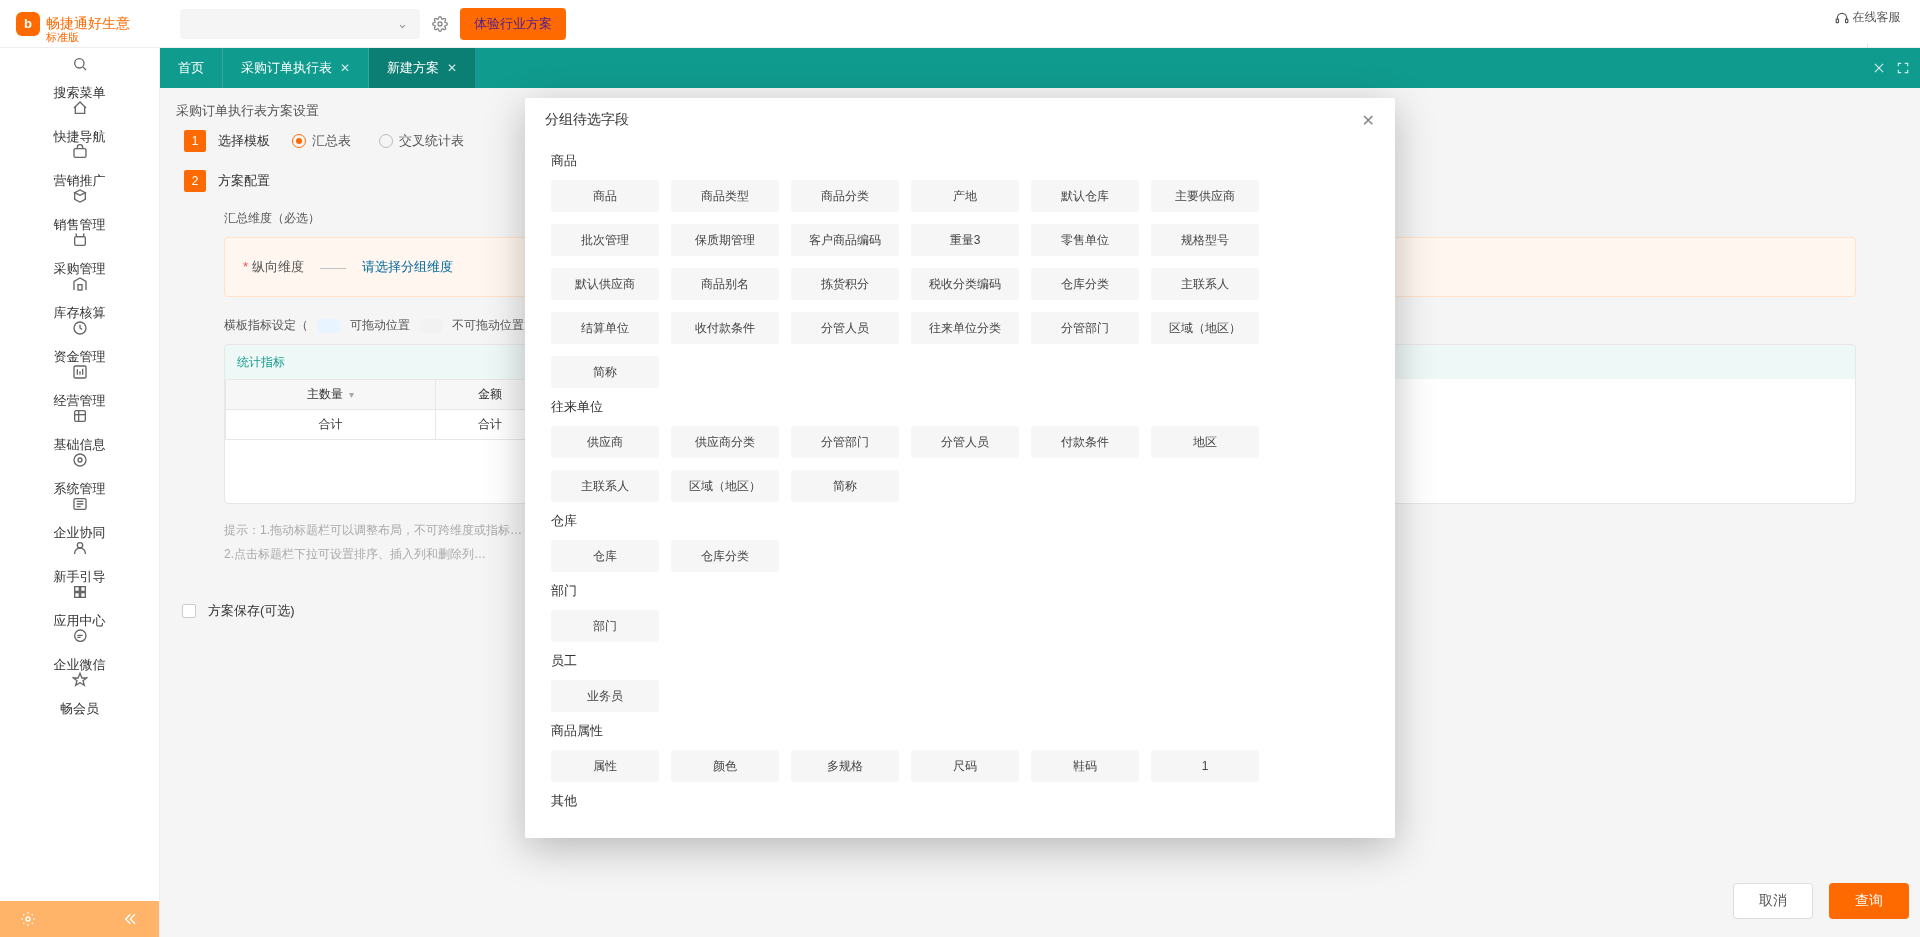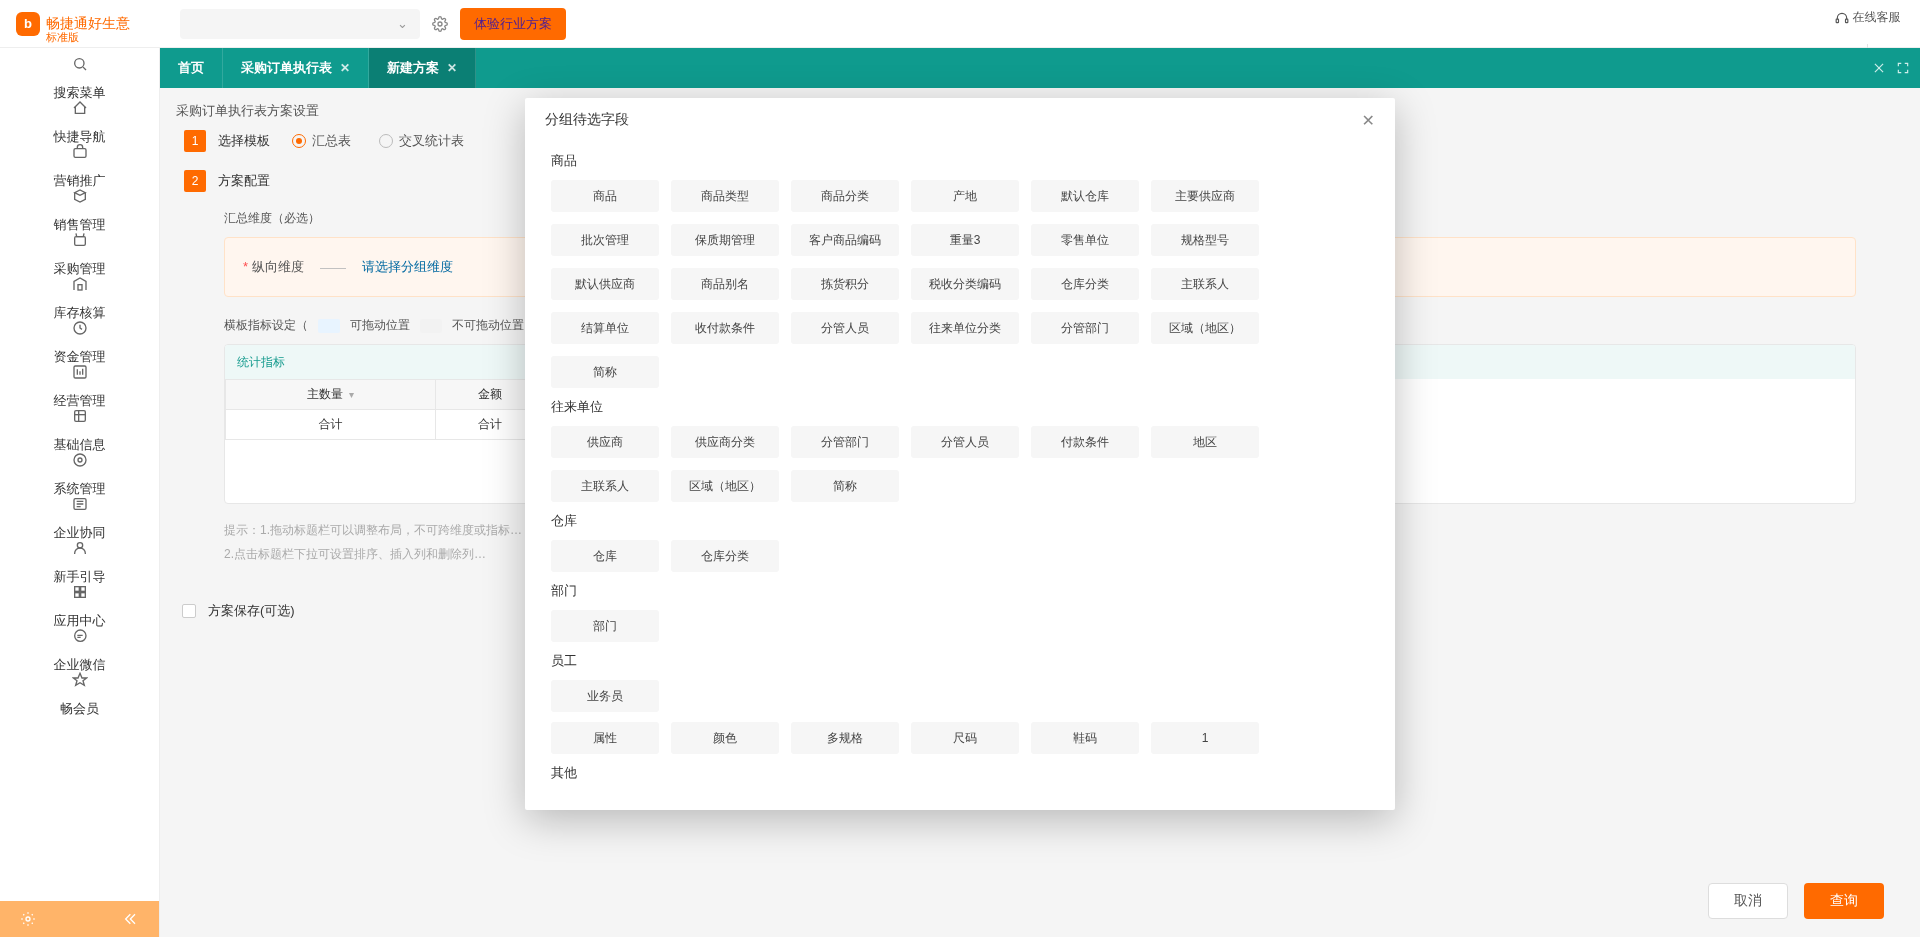--- a/index.html
+++ b/index.html
@@ -204,21 +204,21 @@
 .hints { margin: 14px 40px 0; color: #aaa; font-size: 12px; line-height: 2; }
 
 .save-row { display: flex; align-items: center; gap: 12px; padding: 16px 0 0 8px; color: #333; font-size: 13px; }
 .checkbox {
   width: 14px; height: 14px; border: 1px solid #ccc; border-radius: 2px; display: inline-block; background: #fff;
 }
 
 
 .action-bar {
   position: absolute;
-  right: 36px; bottom: 18px;
+  right: 11px; bottom: 18px;
   display: flex; gap: 16px;
 }
 .btn {
   min-width: 80px; height: 36px; border-radius: 4px; cursor: pointer;
   display: inline-flex; align-items: center; justify-content: center;
   font-size: 14px;
 }
 .btn-default { background: #fff; border: 1px solid #ddd; color: #555; }
 .btn-primary { background: #ff6a00; border: none; color: #fff; }
 
@@ -474,21 +474,21 @@
         <svg width="16" height="16" viewBox="0 0 24 24" fill="none" stroke="currentColor" stroke-width="2">
             <path d="M11 5l-7 7 7 7"></path>
             <path d="M18 5l-7 7 7 7"></path>
           </svg>
       </span>
     </div>
   </div>
 
   <div class="main">
     <div class="tabbar">
-      <div id="tabs" style="display: flex; font-weight: bold;">
+      <div id="tabs" style="display: flex;">
           <div class="tab">
             <span>首页</span>
           </div>
           <div class="tab">
             <span>采购订单执行表</span>
             <span class="close">✕</span>
           </div>
           <div class="tab active">
             <span>新建方案</span>
             <span class="close">✕</span>
@@ -659,20 +659,21 @@
           <button class="chip">部门</button>
         </div>
       </div>
       <div class="group">
         <div class="group-title">员工</div>
         <div class="chips">
           <button class="chip">业务员</button>
         </div>
       </div>
       <div class="group">
+        <div class="group-title">商品属性</div>
         <div class="chips">
           <button class="chip">属性</button>
           <button class="chip">颜色</button>
           <button class="chip">多规格</button>
           <button class="chip">尺码</button>
           <button class="chip">鞋码</button>
           <button class="chip">1</button>
         </div>
       </div>
       <div class="group">

